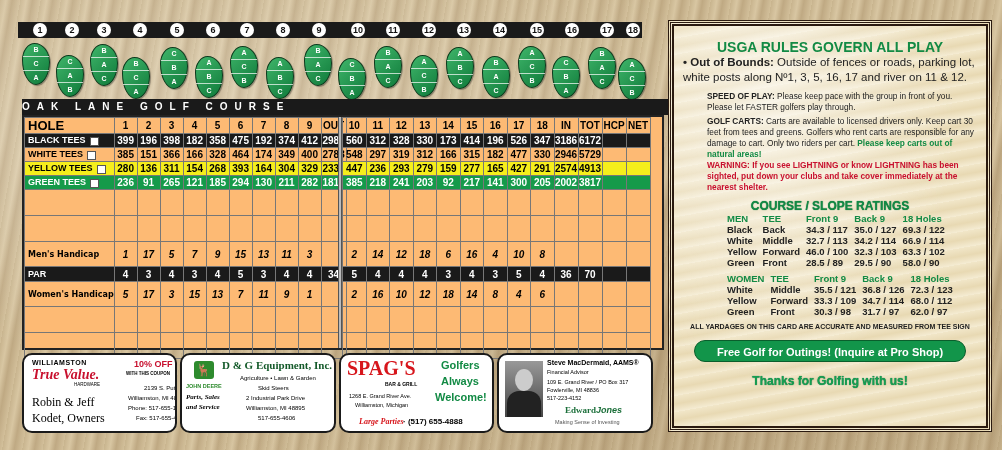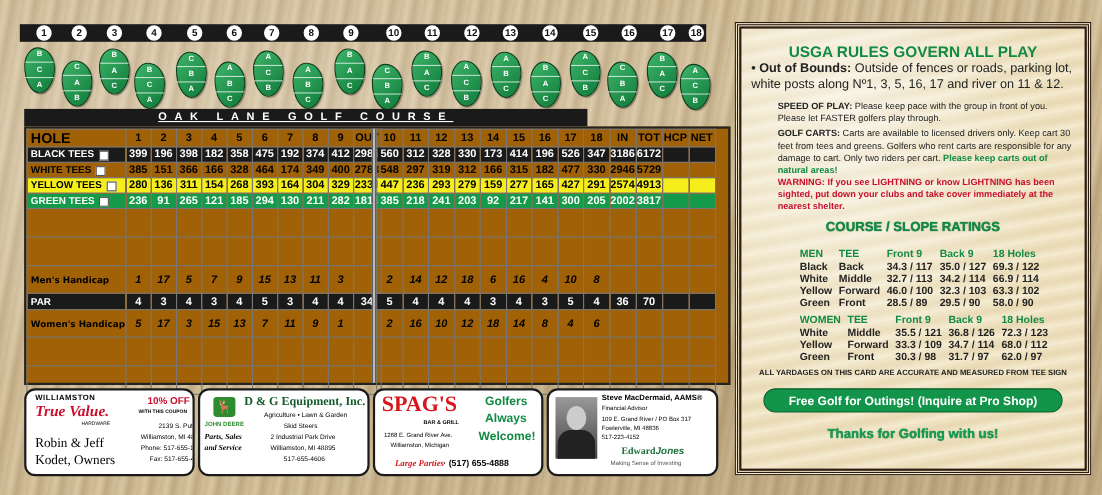--- a/index.html
+++ b/index.html
@@ -31,27 +31,27 @@
     border-radius: 45% 55% 50% 50% / 40% 45% 55% 60%;
     box-shadow: 1px 1px 1px rgba(0,0,0,0.35);
     display: flex; flex-direction: column; justify-content: space-around; align-items: center;
     color: #fff; font: bold 7px "Liberation Sans", sans-serif;
   }
   .green span { width: 100%; text-align: center; border-bottom: 1px solid rgba(255,255,255,0.7); line-height: 12px; }
   .green span:last-child { border-bottom: none; }
 
   
   .course-bar {
-    position: absolute; left: 22px; top: 99px; width: 512px; height: 16px;
-    background: #1a1a1a; color: #fff; text-align: center;
-    font: bold 10px "Liberation Sans", sans-serif; letter-spacing: 7px; line-height: 16px; text-decoration: underline;
+    position: absolute; left: 22px; top: 99px; width: 646px; height: 16px;
+    background: #1a1a1a; color: #fff; text-align: left;
+    font: bold 10px "Liberation Sans", sans-serif; letter-spacing: 7px; line-height: 16px;
   }
   .card {
     position: absolute; left: 22px; top: 115px; width: 642px; height: 235px;
-    background: #a16207; border: 2px solid #222;
+    background: #fdba74; border: 2px solid #222;
   }
   table.sc { border-collapse: collapse; position: absolute; top: 0; }
   table.sc td {
     border: 1px solid #777; text-align: center; font-size: 10px; font-weight: bold;
     font-family: "Liberation Sans", sans-serif; padding: 0; white-space: nowrap; overflow: hidden;
   }
   .sc-left { left: 0; }
   .sc-right { left: 318px; }
   .lbl { text-align: left !important; padding-left: 3px !important; font-size: 9px !important; }
   .row-hole td { height: 16px; font-size: 12px; font-weight: 900; }
@@ -82,21 +82,21 @@
       radial-gradient(ellipse at 30% 20%, rgba(255,255,255,0.55), transparent 60%),
       repeating-linear-gradient(170deg, #f1e6c8 0px, #e8d9b3 8px, #f5ecd3 16px),
       #efe3c2;
     padding: 10px 12px;
     color: #222;
   }
   .rules-title { text-align: center; color: #128a44; font: 900 14px "Liberation Sans", sans-serif; margin-top: 6px; }
   .bullet { font-size: 11.5px; line-height: 15px; color: #222; }
   .small { font-size: 8.3px; line-height: 11px; color: #222; margin-left: 24px; }
   .ratings-title { text-align: center; color: #128a44; font: 900 12px "Liberation Sans", sans-serif; margin-top: 6px; text-shadow: 0 0 1px #063; }
-  table.rt { border-collapse: collapse; margin: 13px 0 0 44px; }
+  table.rt { border-collapse: collapse; margin: 0 0 0 44px; }
   table.rt td { font-size: 9.5px; font-weight: bold; padding: 0 6px 0 0; line-height: 11px; }
   table.rt tr.hdr td { color: #128a44; }
   .yardage { text-align: center; font-size: 7px; font-weight: bold; margin-top: 6px; }
   .outing-btn {
     display: block; margin: 10px auto 0; width: 272px; height: 22px; border-radius: 12px;
     background: #12954a; color: #fff; font: bold 11px "Liberation Sans", sans-serif;
     text-align: center; line-height: 22px; border: 1px solid #0a5e2c;
   }
   .thanks { text-align: center; color: #14a050; font: 900 12px "Liberation Sans", sans-serif; margin-top: 12px; text-shadow: 0 0 1px #053; }
 </style>

